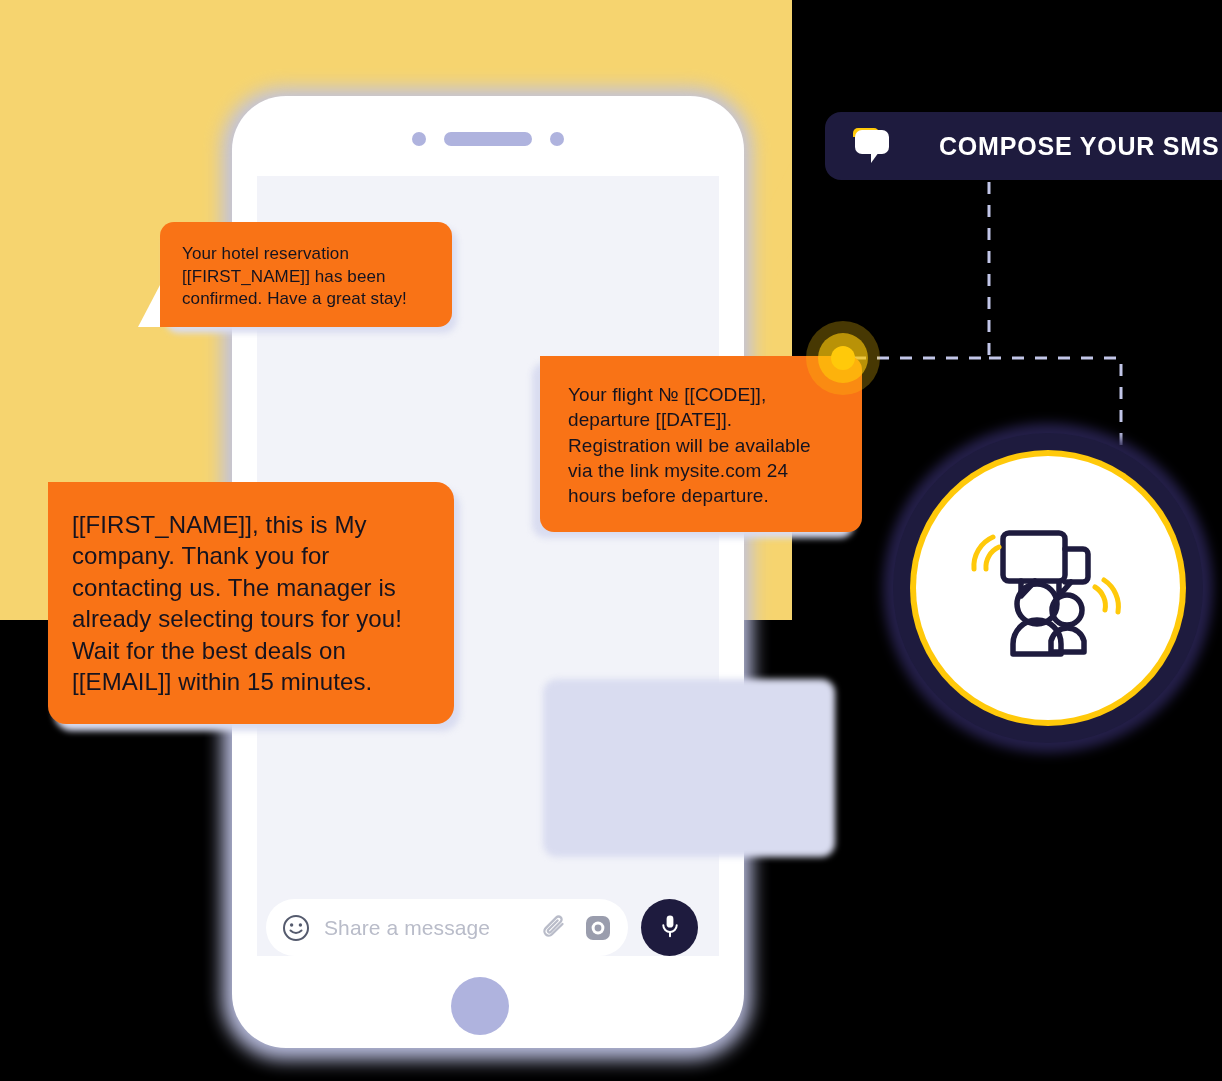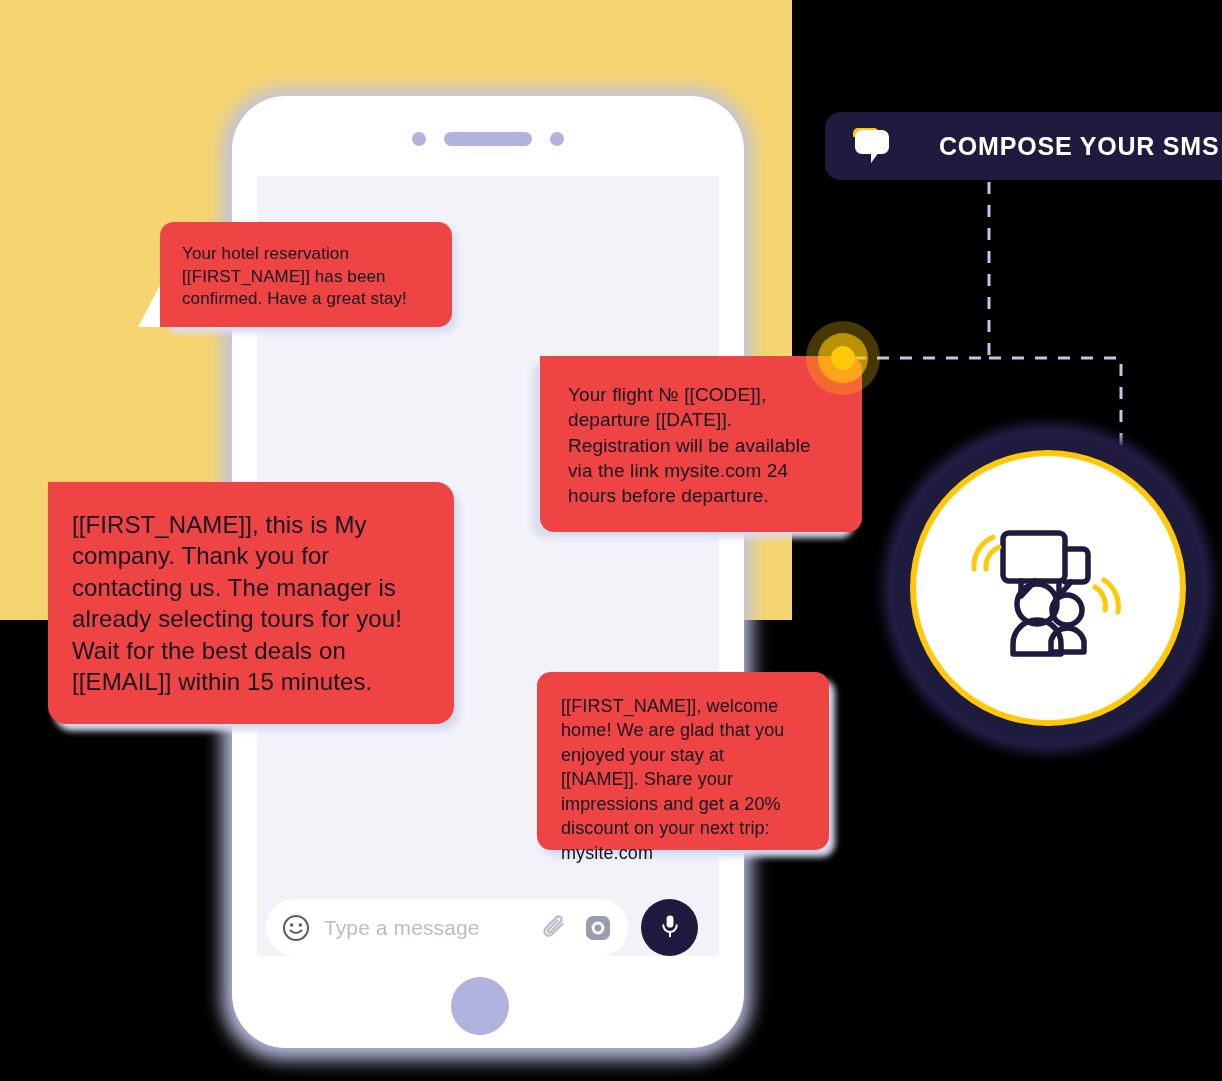--- a/index.html
+++ b/index.html
@@ -131,21 +131,21 @@
     display: flex;
     align-items: center;
     justify-content: center;
     z-index: 6;
   }
   .mic-btn svg { width: 26px; height: 26px; }
 
   
   .bubble {
     position: absolute;
-    background: #ef4444;
+    background: #f97316;
     z-index: 7;
     color: #15131F;
     line-height: 1.33;
     letter-spacing: .1px;
   }
   .bubble::after {
     content: "";
     position: absolute;
     inset: 0;
     border-radius: inherit;
@@ -390,34 +390,31 @@
   <div class="bubble" id="bubble2">
     <span class="tail"></span>
     <span class="txt">Your flight № [[CODE]], departure [[DATE]]. Registration will be available via the link mysite.com 24 hours before departure.</span>
   </div>
 
   <div class="bubble" id="bubble3">
     <span class="tail"></span>
     <span class="txt">[[FIRST_NAME]], this is My company. Thank you for contacting us. The manager is already selecting tours for you! Wait for the best deals on [[EMAIL]] within 15 minutes.</span>
   </div>
 
-  <div class="bubble" id="bubble4">
-    <span class="txt">[[FIRST_NAME]], welcome home! We are glad that you enjoyed your stay at [[NAME]]. Share your impressions and get a 20% discount on your next trip: mysite.com</span>
-  </div>
 
   <div class="input-bar">
     <span class="emoji-ico">
       <svg viewBox="0 0 28 28" xmlns="http://www.w3.org/2000/svg">
         <circle cx="14" cy="14" r="12" fill="none" stroke="#555B6E" stroke-width="2"></circle>
         <circle cx="9.6" cy="11" r="1.7" fill="#555B6E"></circle>
         <circle cx="18.4" cy="11" r="1.7" fill="#555B6E"></circle>
         <path d="M8.5 16.5 Q14 21.5 19.5 16.5" fill="none" stroke="#555B6E" stroke-width="2" stroke-linecap="round"></path>
       </svg>
     </span>
-    <span class="msg-placeholder">Type a message</span>
+    <span class="msg-placeholder">Share a message</span>
     <span class="clip-ico">
       <svg viewBox="0 0 30 30" xmlns="http://www.w3.org/2000/svg">
         <path d="M22.5 11 L12 21.3 a4.4 4.4 0 0 1-6.3-6.2 L16.4 4.4
                  a3 3 0 0 1 4.3 4.3 L10.6 19 a1.6 1.6 0 0 1-2.3-2.3 L17.6 7.5" fill="none" stroke="#B9BCC9" stroke-width="2.3" stroke-linecap="round" stroke-linejoin="round"></path>
       </svg>
     </span>
     <span class="cam-ico">
       <svg viewBox="0 0 28 28" xmlns="http://www.w3.org/2000/svg">
         <rect x="2" y="2" width="24" height="24" rx="7" fill="#9A9DAD"></rect>
         <circle cx="14" cy="14" r="6.4" fill="#FFFFFF"></circle>

